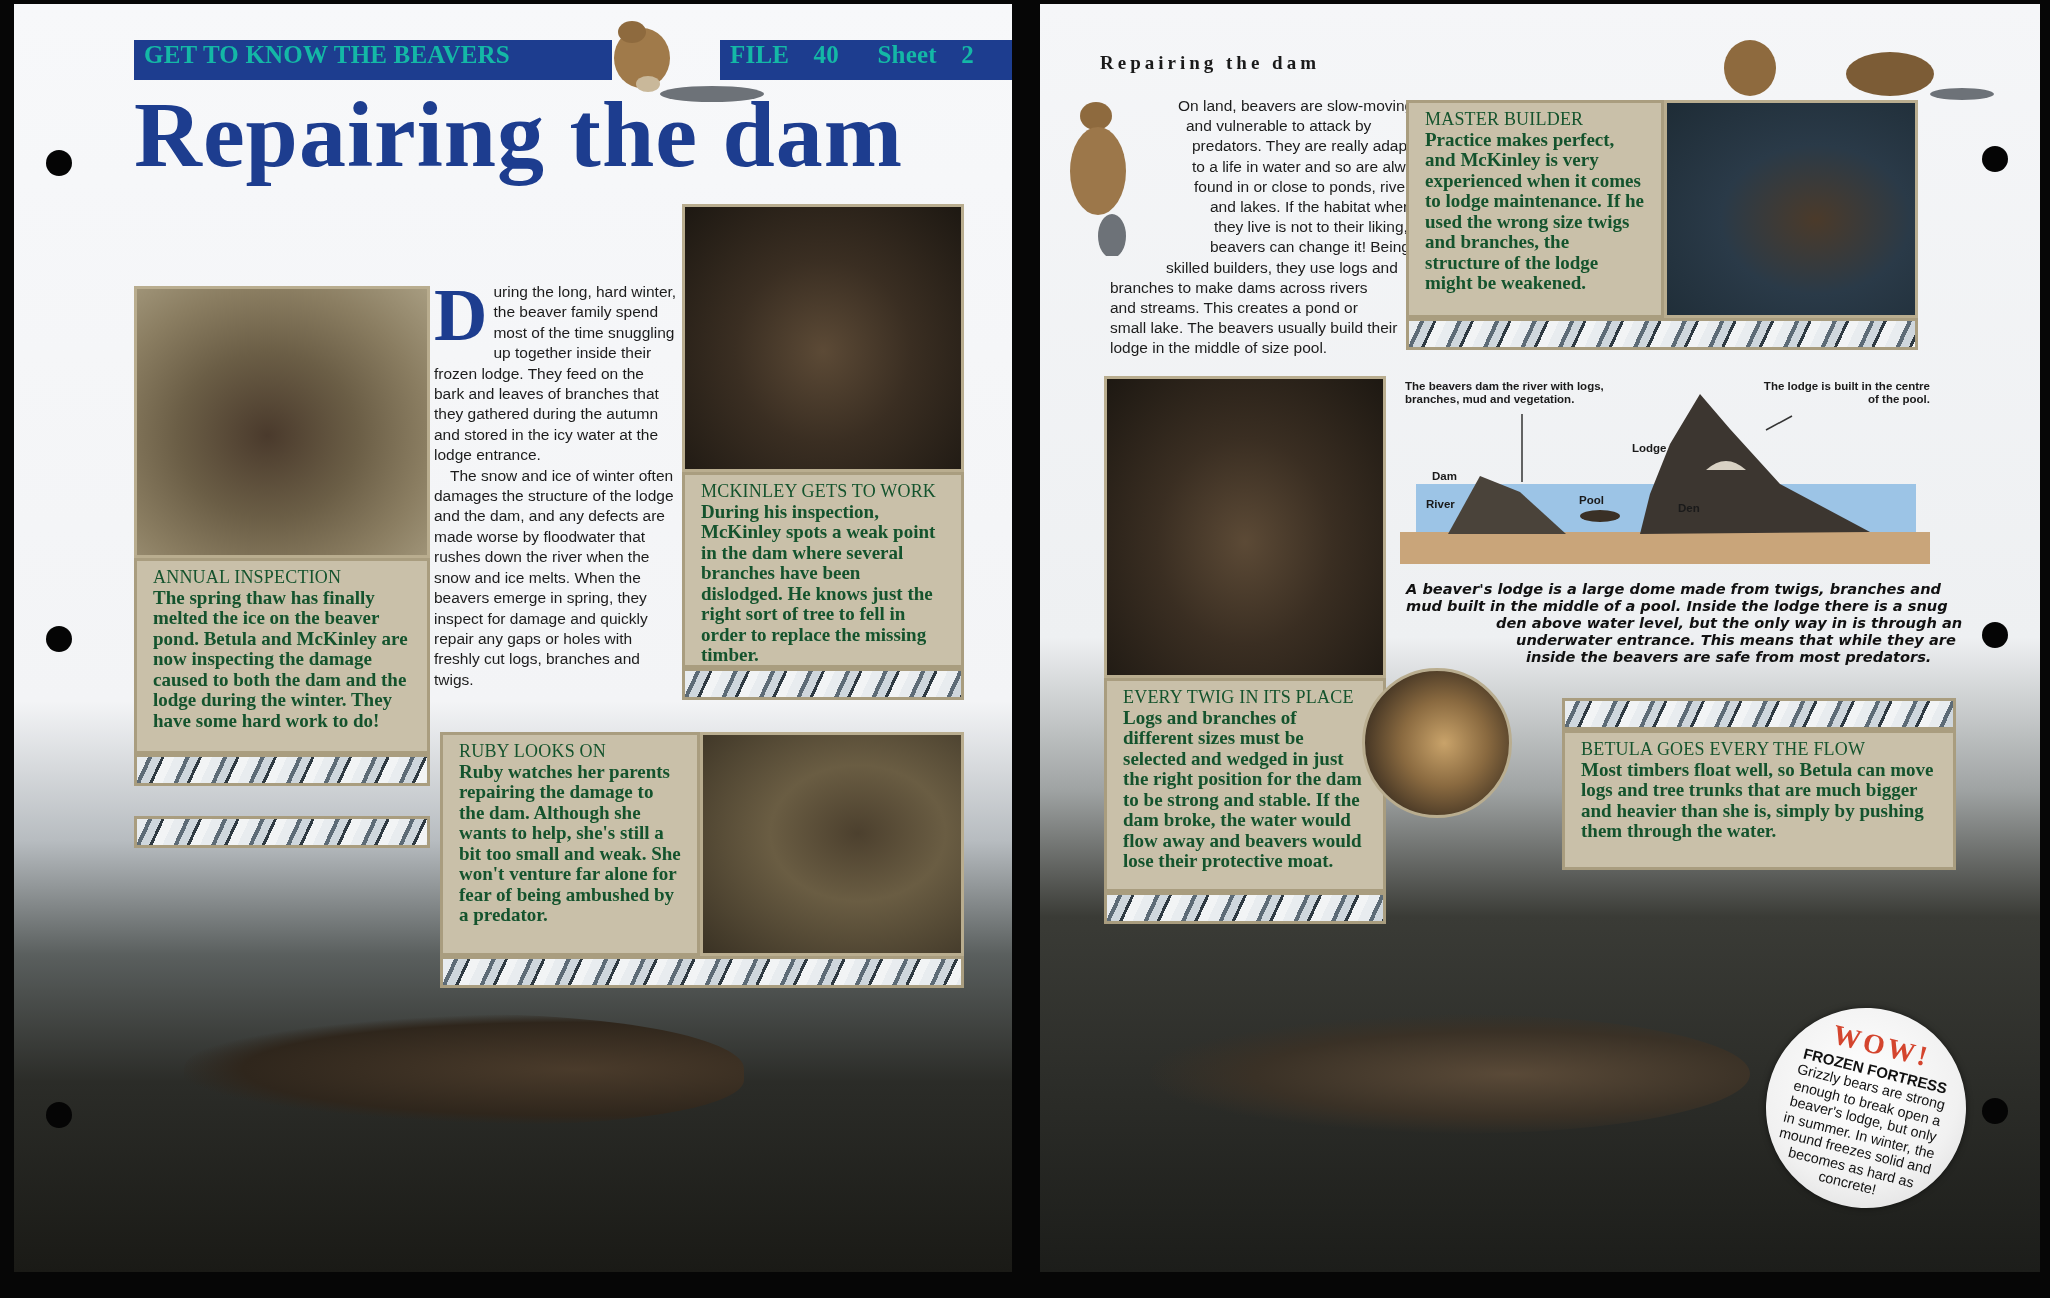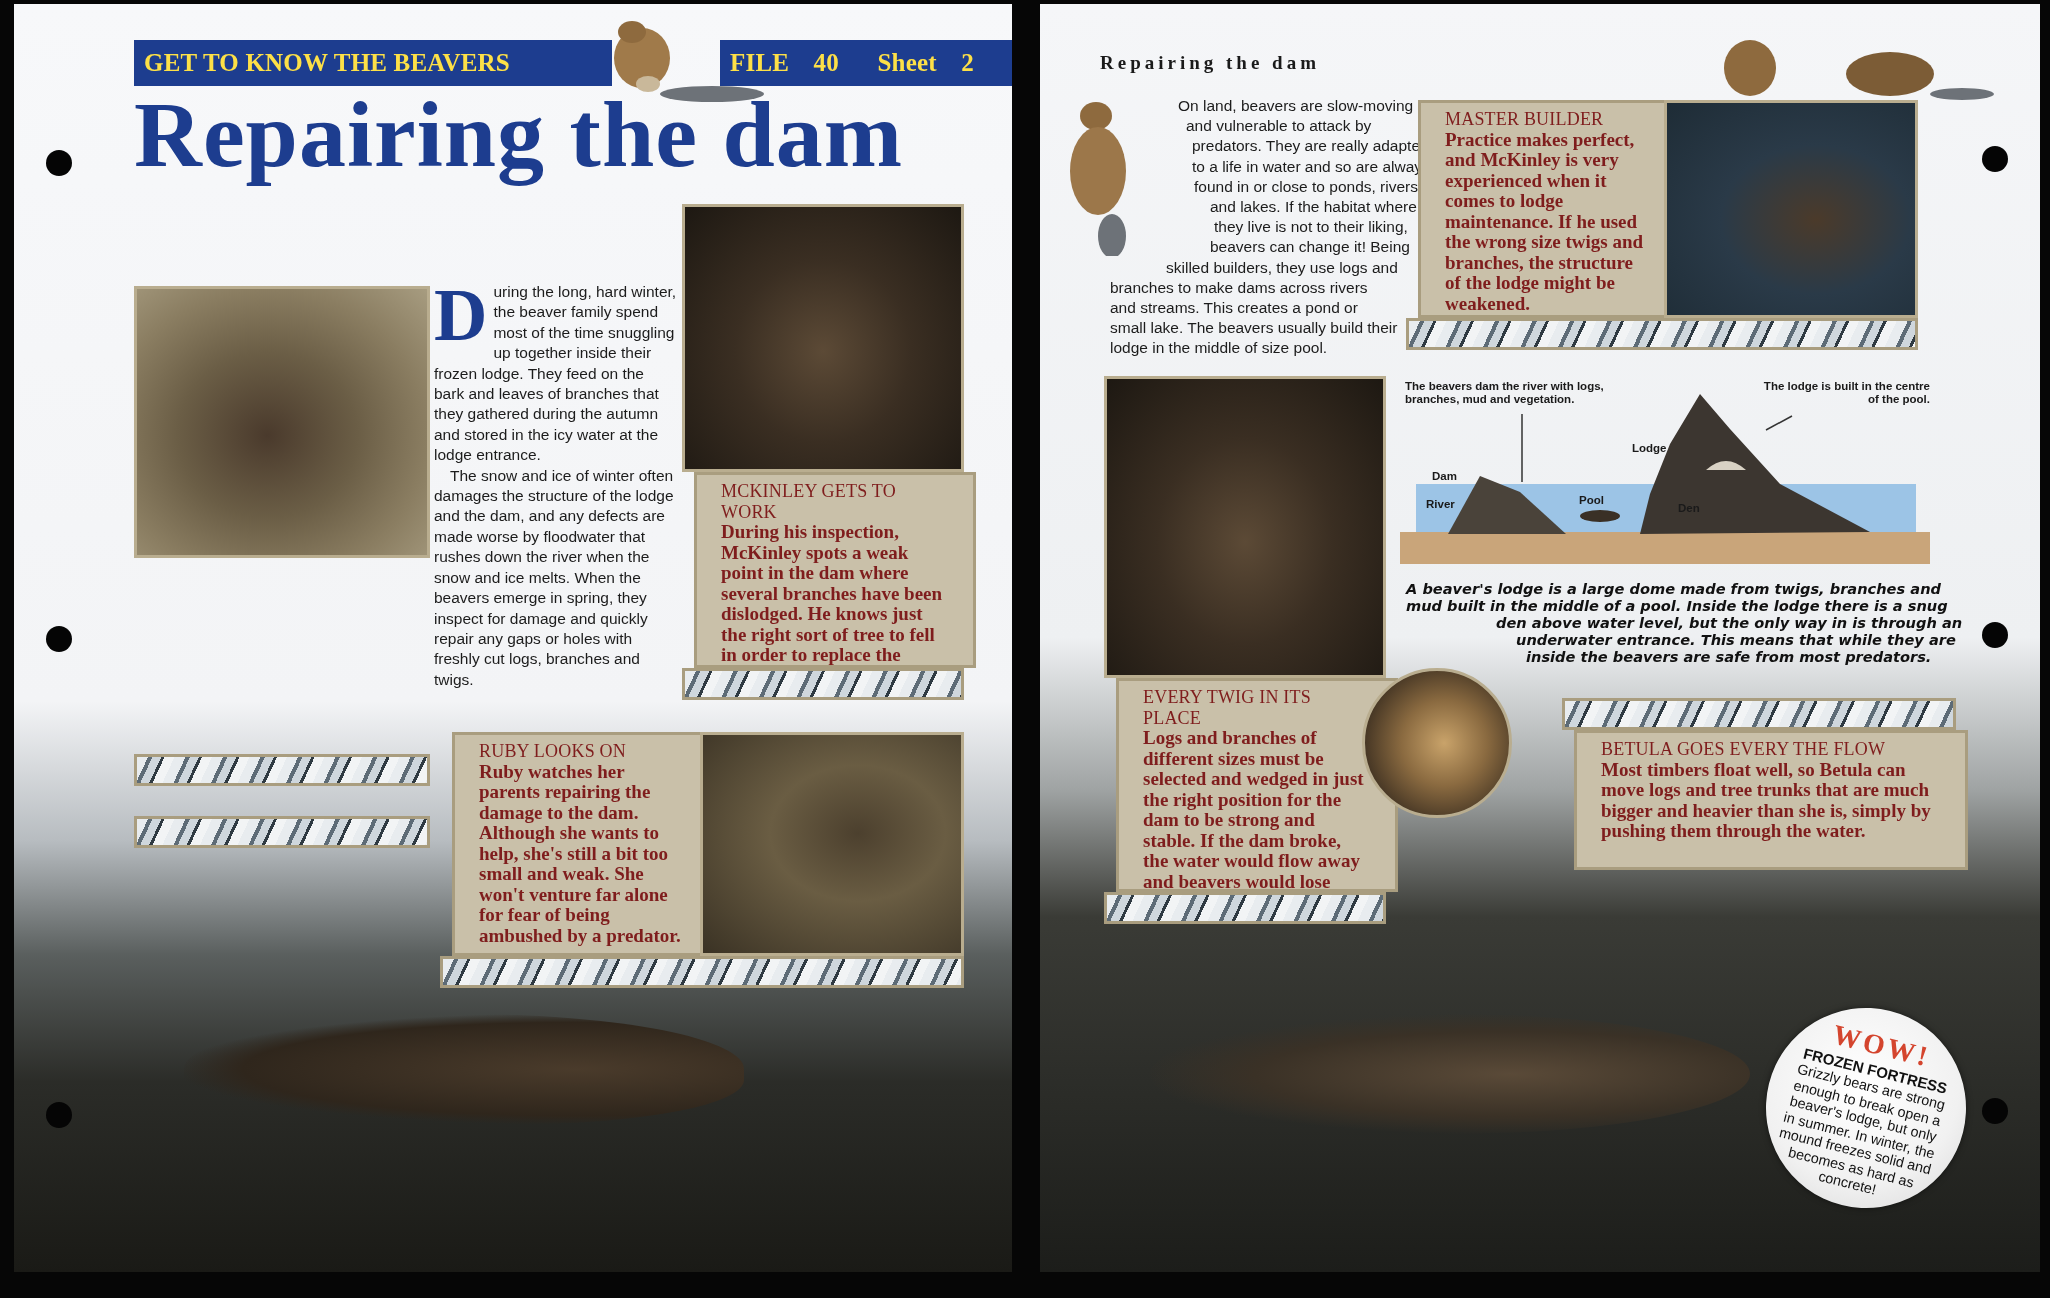--- a/index.html
+++ b/index.html
@@ -14,29 +14,29 @@
 
   .hole { position: absolute; width: 26px; height: 26px; border-radius: 50%; background: #050505; }
 
   
   .photo { position: absolute; overflow: hidden; border: 3px solid #b9ad8f; }
   .photo.dark { background: radial-gradient(ellipse at 50% 55%, #5c4a36 0%, #3a2e22 45%, #1d1812 100%); }
   .photo.pond { background: radial-gradient(ellipse at 45% 55%, #4a3a2c 0%, #6b5e46 40%, #8a7d61 70%, #a79c80 100%); }
   .photo.grass { background: radial-gradient(ellipse at 60% 45%, #4c402e 0%, #6a5d43 40%, #3a3224 100%); }
   .photo.water { background: radial-gradient(ellipse at 60% 55%, #4b3a2a 0%, #2a3a48 45%, #1e2c36 100%); }
 
-  .caption-box { position: absolute; background: #c9c0a9; border: 3px solid #a99d7f; padding: 6px 24px; color: #7f1d1d;
-    font-family: "Liberation Serif", serif; font-weight: bold; font-size: 19px; line-height: 20.5px; margin-left: 12px; }
+  .caption-box { position: absolute; background: #c9c0a9; border: 3px solid #a99d7f; padding: 6px 16px; color: #14532d;
+    font-family: "Liberation Serif", serif; font-weight: bold; font-size: 19px; line-height: 20.5px; }
   .caption-box .cap-title { font-weight: normal; font-size: 18px; letter-spacing: 0.2px; }
   .twig-strip { position: absolute; height: 32px; border: 3px solid #a99d7f;
     background: repeating-linear-gradient(115deg, #e8ecef 0 10px, #5d6b76 10px 14px, #cfd7dd 14px 22px, #2f3a42 22px 25px, #f2f4f5 25px 34px); }
 
   
-  .banner { position: absolute; top: 36px; height: 46px; background: #1d3d8f; color: #fde047;
-    font-family: "Liberation Serif", serif; font-weight: bold; font-size: 25px; line-height: 30px; padding: 8px 10px; letter-spacing: 0.2px; }
+  .banner { position: absolute; top: 36px; height: 40px; background: #1d3d8f; color: #14b8a6;
+    font-family: "Liberation Serif", serif; font-weight: bold; font-size: 25px; line-height: 30px; padding: 0 10px; letter-spacing: 0.2px; }
   .title-main { position: absolute; left: 120px; top: 80px; font-family: "Liberation Serif", serif; font-weight: bold;
     font-size: 94px; color: #1d3d8f; letter-spacing: 1px; line-height: 100px; }
   .intro { position: absolute; left: 120px; top: 195px; width: 540px; font-family: "Liberation Serif", serif; font-weight: bold;
     font-size: 19px; line-height: 21px; color: #1b1814; }
   .body-col { position: absolute; font-size: 15.5px; line-height: 20.4px; color: #1c1c1c; }
   .dropcap { float: left; font-family: "Liberation Serif", serif; font-weight: bold; color: #1d3d8f; font-size: 74px;
     line-height: 62px; margin: 2px 6px 0 0; }
   .indent { text-indent: 16px; }
 
   
@@ -73,20 +73,24 @@
   <svg class="beaver-art" style="left:588px; top:14px;" width="180" height="92" viewBox="0 0 180 92">
     <ellipse cx="40" cy="40" rx="28" ry="30" fill="#a07a4a"></ellipse>
     <ellipse cx="30" cy="14" rx="14" ry="11" fill="#8e6a3e"></ellipse>
     <ellipse cx="46" cy="66" rx="12" ry="8" fill="#c9b89a"></ellipse>
     <ellipse cx="110" cy="76" rx="52" ry="8" fill="#6d7278"></ellipse>
   </svg>
 
   <div class="title-main">Repairing the dam</div>
 
   <div class="photo pond" style="left:120px; top:282px; width:296px; height:272px;"></div>
+  <div class="caption-box" style="left:120px; top:554px; width:296px; height:196px;">
+    <div class="cap-title">ANNUAL INSPECTION</div>
+    <div>The spring thaw has finally melted the ice on the beaver pond. Betula and McKinley are now inspecting the damage caused to both the dam and the lodge during the winter. They have some hard work to do!</div>
+  </div>
   <div class="twig-strip" style="left:120px; top:750px; width:296px;"></div>
 
   <div class="twig-strip" style="left:120px; top:812px; width:296px;"></div>
 
   <div class="body-col" style="left:420px; top:278px; width:244px;">
     <p><span class="dropcap">D</span><span>uring the long, hard winter, the beaver family spend most of the time snuggling up together inside their frozen lodge. They feed on the bark and leaves of branches that they gathered during the autumn and stored in the icy water at the lodge entrance.</span></p>
     <p class="indent">The snow and ice of winter often damages the structure of the lodge and the dam, and any defects are made worse by floodwater that rushes down the river when the snow and ice melts. When the beavers emerge in spring, they inspect for damage and quickly repair any gaps or holes with freshly cut logs, branches and twigs.</p>
   </div>
 
   <div class="photo dark" style="left:668px; top:200px; width:282px; height:268px;"></div>

